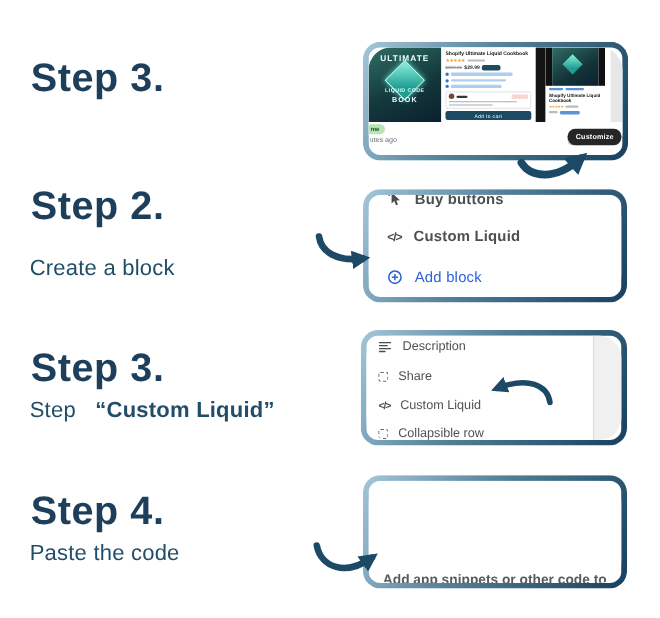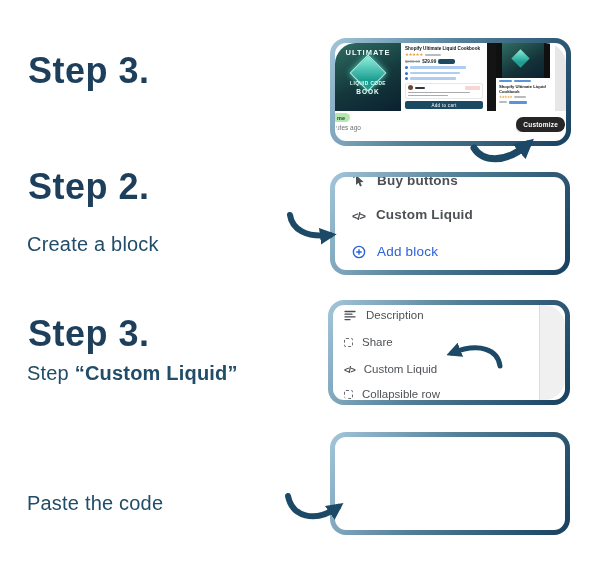--- a/index.html
+++ b/index.html
@@ -3,21 +3,21 @@
 <meta charset="utf-8">
 <style>
   * { margin:0; padding:0; box-sizing:border-box; }
   html,body { background:#fff; }
   body { font-family:"Liberation Sans", sans-serif; }
   .canvas { position:relative; width:600px; height:562px; background:#fff; overflow:hidden; }
 
   
   .step-title { position:absolute; left:28px; font-size:36px; font-weight:800; color:#1d3f5b; letter-spacing:.5px; }
   .step-desc  { position:absolute; left:27px; font-size:20px; font-weight:400; color:#214d68; letter-spacing:.2px; }
-  .step-desc b { font-weight:700; }
+  .step-desc b { font-weight:700;margin-left:12px; }
 
   
   .panel { position:absolute; border:5px solid transparent; border-radius:16px;
            background:linear-gradient(#fff,#fff) padding-box,
                       linear-gradient(118deg,#a3c6da 0%, #527e97 45%, #17405e 100%) border-box;
            overflow:hidden; }
   .panel-inner { position:relative; width:100%; height:100%; background:#fff; border-radius:21px; overflow:hidden; }
 
   
   #panel1 { left:330px; top:38px;  width:241px; height:108px; }
@@ -103,20 +103,21 @@
 <div class="canvas">
 
   <div class="step-title" style="top:50px">Step 3.</div>
 
   <div class="step-title" style="top:166px">Step 2.</div>
   <div class="step-desc" style="top:233px">Create a block</div>
 
   <div class="step-title" style="top:313px">Step 3.</div>
   <div class="step-desc" style="top:362px"><span>Step </span><b>“Custom Liquid”</b></div>
 
+  <div class="step-title" style="top:443px">Step 4.</div>
   <div class="step-desc" style="top:492px">Paste the code</div>
 
   <div class="panel" id="panel1">
     <div class="panel-inner">
       <div class="shotrow">
         <div class="cover">
           <div class="ult">ULTIMATE</div>
           <div class="gem"></div>
           <div class="l2">LIQUID CODE</div>
           <div class="l3">BOOK</div>
@@ -237,20 +238,21 @@
       </div>
       <div class="menu3-item" style="top:83px">
         <span class="dashedbox"></span>
         <span class="menu3-label">Collapsible row</span>
       </div>
     </div>
   </div>
 
   <div class="panel" id="panel4">
     <div class="panel-inner">
+      <div class="hint">Add app snippets or other code to</div>
     </div>
   </div>
 
   <svg class="arrow" style="left:468px;top:124px" width="88" height="42" viewBox="0 0 88 42">
     <defs>
         <marker id="ah1" viewBox="0 0 10 10" refX="6" refY="5" markerWidth="2.8" markerHeight="2.8" orient="auto">
           <path d="M0,0 L10,5 L0,10 z" fill="#1c4a66"></path>
         </marker>
       </defs>
     <path d="M6,24 C14,37 36,41 60,20" fill="none" stroke="#1c4a66" stroke-width="7" stroke-linecap="round" marker-end="url(#ah1)"></path>

